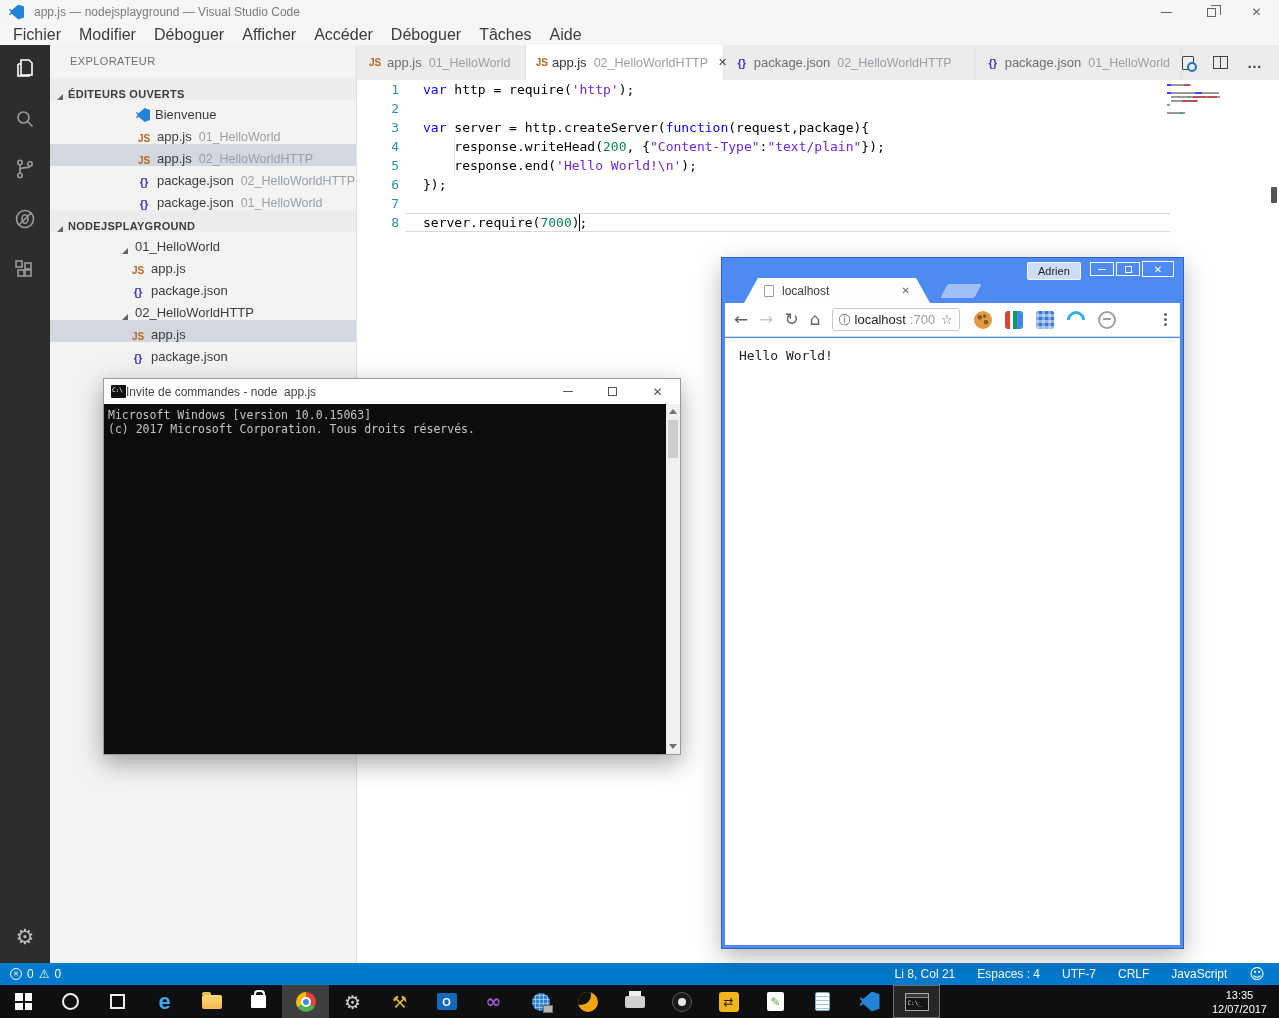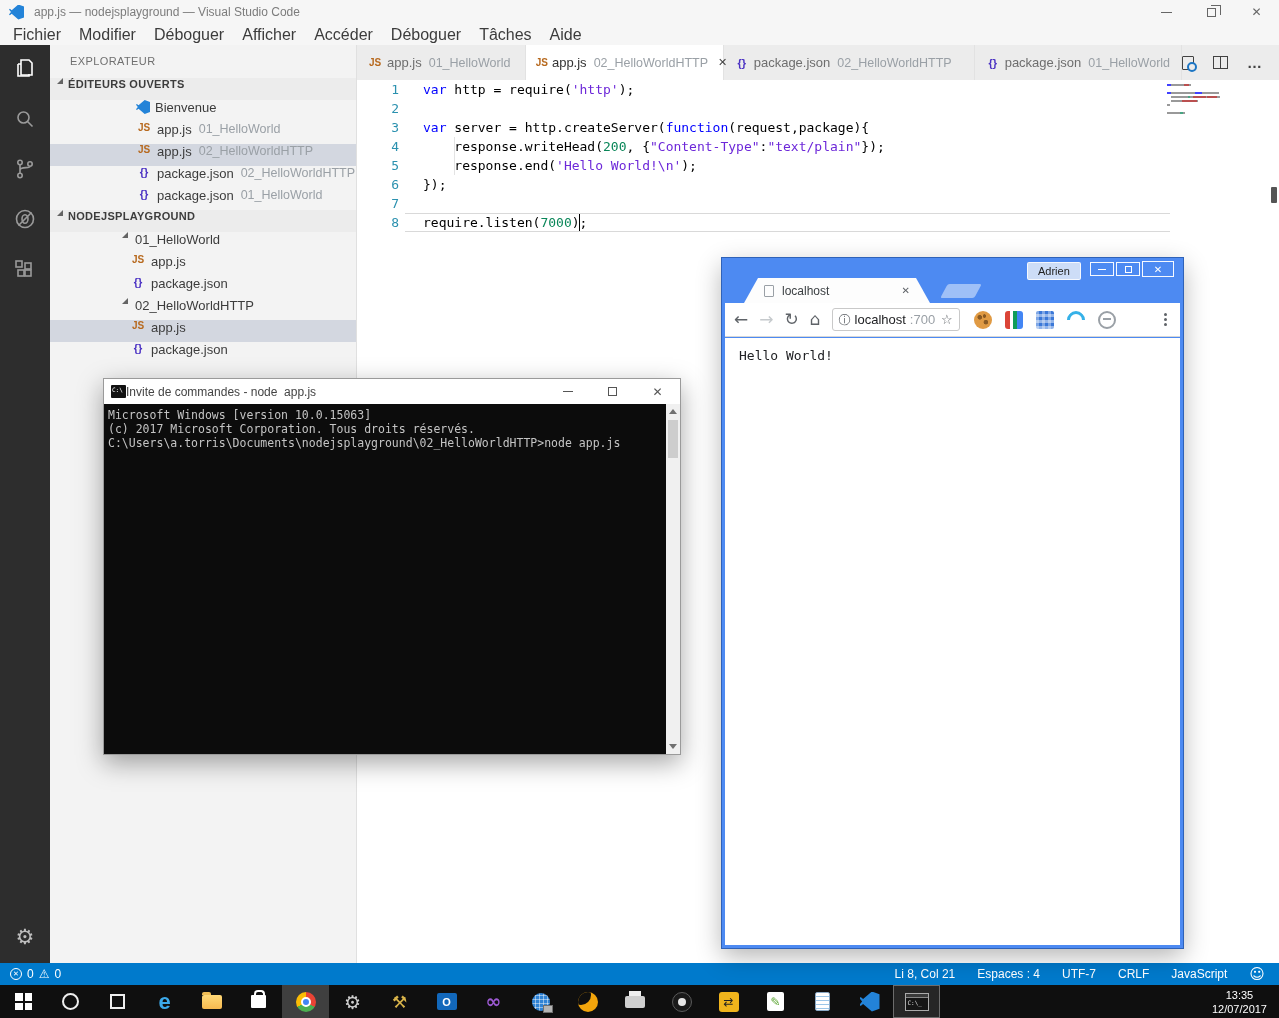--- a/index.html
+++ b/index.html
@@ -26,21 +26,21 @@
   .vs-activitybar{position:absolute;left:0;top:45px;width:50px;height:918px;background:#2d2d2d;display:flex;flex-direction:column;align-items:center}
   .ab-item{width:50px;height:48px;display:flex;align-items:center;justify-content:center;margin-bottom:2px}
   .ab-item svg{stroke:#9a9a9a;fill:none;stroke-width:1.6}
   .ab-item.active svg{stroke:#fff}
   .ab-gear{margin-top:auto;margin-bottom:14px;font-size:21px;color:#bdbdbd}
 
   
   .vs-sidebar{position:absolute;left:50px;top:45px;width:307px;height:918px;background:#f3f3f3;border-right:1px solid #e0e0e0}
   .sb-title{padding:10px 0 0 20px;font-size:11px;color:#6f6f6f;letter-spacing:.4px}
   .sb-sections{position:absolute;left:0;top:33px;width:100%}
-  .sb-row{height:22px;display:flex;align-items:flex-start;font-size:13px;color:#3c3c3c;position:relative;white-space:nowrap;overflow:hidden}
+  .sb-row{height:22px;display:flex;align-items:flex-end;font-size:13px;color:#3c3c3c;position:relative;white-space:nowrap;overflow:hidden}
   .sb-header{font-weight:bold;font-size:11px;color:#3c3c3c;background:#ececec}
   .sb-header .tw{margin-left:7px}
   .sb-header .sb-section-label{margin-left:5px;letter-spacing:.3px}
   .tw{width:0;height:0;border-bottom:6px solid #646464;border-left:6px solid transparent}
   .sb-row.sel{background:#d3d7e0}
   .sb-item.ind0{padding-left:86px}
   .sb-item.ind1{padding-left:72px}
   .sb-item.ind2{padding-left:80px}
   .sb-item .tw{margin-right:7px}
   .fic{display:inline-flex;align-items:center;justify-content:center;width:16px;margin-right:5px;font-weight:bold;font-family:"Liberation Sans",sans-serif}
@@ -357,21 +357,21 @@
         <div class="code-line">
           <span class="ln">6</span>
           <span class="lt"><span class="tk-pl">});</span></span>
         </div>
         <div class="code-line">
           <span class="ln">7</span>
           <span class="lt"></span>
         </div>
         <div class="code-line">
           <span class="ln">8</span>
-          <span class="lt"><span class="tk-pl">require.listen(</span><span class="tk-num">7000</span><span class="tk-pl">);</span></span>
+          <span class="lt"><span class="tk-pl">server.require(</span><span class="tk-num">7000</span><span class="tk-pl">);</span></span>
         </div>
       </div>
     <div class="cursor"></div>
     <div class="minimap">
         <div class="mm-row"><span class="mm-kw" style="margin-left: 0px; width: 3.6px;"></span><span class="mm-pl" style="margin-left: 0px; width: 13.5px;"></span><span class="mm-str" style="margin-left: 0px; width: 5.4px;"></span><span class="mm-pl" style="margin-left: 0px; width: 1.8px;"></span></div>
         <div class="mm-row"></div>
         <div class="mm-row"><span class="mm-kw" style="margin-left: 0px; width: 3.6px;"></span><span class="mm-pl" style="margin-left: 0px; width: 24.3px;"></span><span class="mm-kw" style="margin-left: 0px; width: 7.2px;"></span><span class="mm-pl" style="margin-left: 0px; width: 17.1px;"></span></div>
         <div class="mm-row"><span class="mm-pl" style="margin-left: 3.6px; width: 17.1px;"></span><span class="mm-num" style="margin-left: 0px; width: 2.7px;"></span><span class="mm-pl" style="margin-left: 0px; width: 2.7px;"></span><span class="mm-str" style="margin-left: 0px; width: 12.6px;"></span><span class="mm-pl" style="margin-left: 0px; width: 0.9px;"></span><span class="mm-str" style="margin-left: 0px; width: 10.8px;"></span><span class="mm-pl" style="margin-left: 0px; width: 2.7px;"></span></div>
         <div class="mm-row"><span class="mm-pl" style="margin-left: 3.6px; width: 11.7px;"></span><span class="mm-str" style="margin-left: 0px; width: 14.4px;"></span><span class="mm-pl" style="margin-left: 0px; width: 1.8px;"></span></div>
         <div class="mm-row"><span class="mm-pl" style="margin-left: 0px; width: 2.7px;"></span></div>
@@ -410,21 +410,20 @@
             <i class="maxi"></i>
           </span>
         <span class="cmd-ctl glyph">✕</span>
       </div>
     </div>
     <div class="cmd-body">
         <div class="term-line">Microsoft Windows [version 10.0.15063]</div>
         <div class="term-line">(c) 2017 Microsoft Corporation. Tous droits réservés.</div>
         <div class="term-line"></div>
         <div class="term-line"></div>
-        <div class="term-line">C:\Users\a.torris\Documents\nodejsplayground\02_HelloWorldHTTP&gt;node app.js</div>
       </div>
     <div class="cmd-scroll">
       <span class="sb-up"></span>
       <span class="sb-thumb"></span>
       <span class="sb-down"></span>
     </div>
   </div>
 
   <div class="cr-win">
     <span class="cr-profile">Adrien</span>

